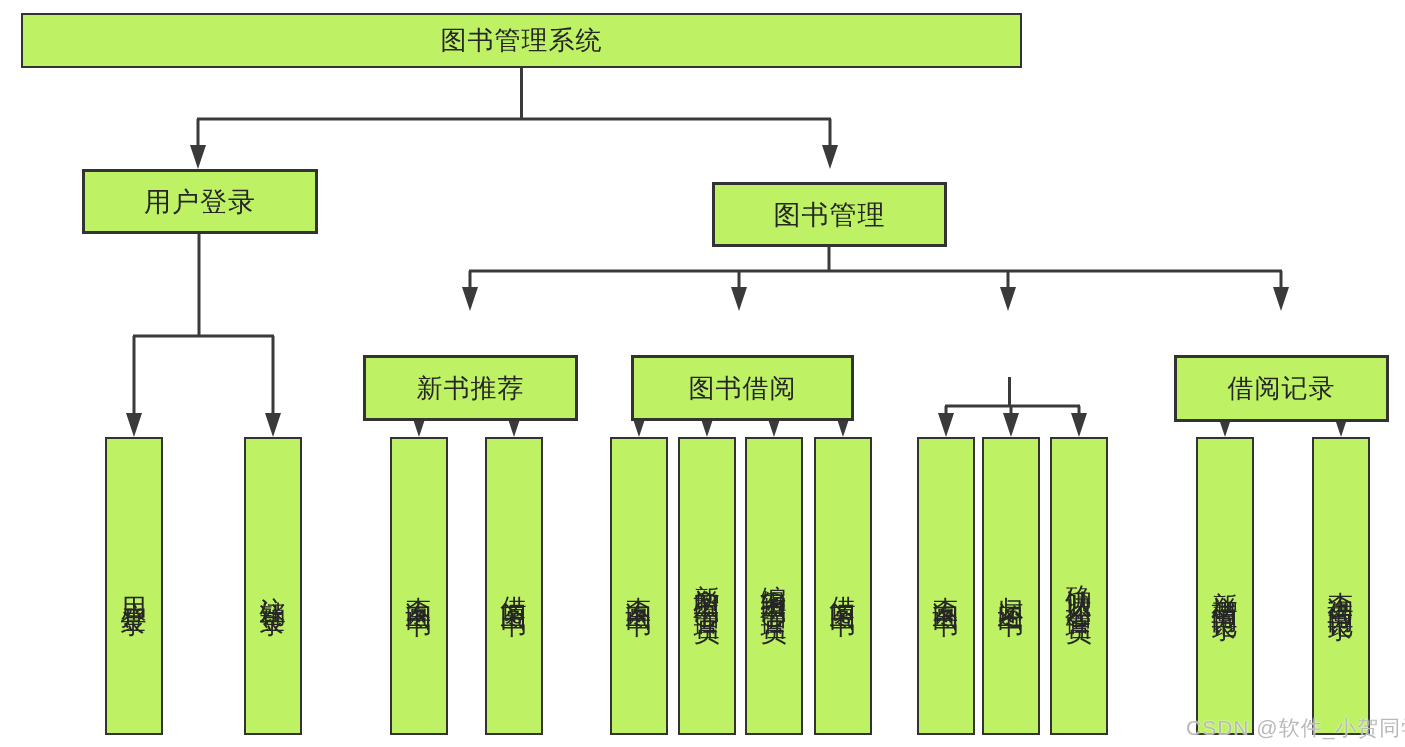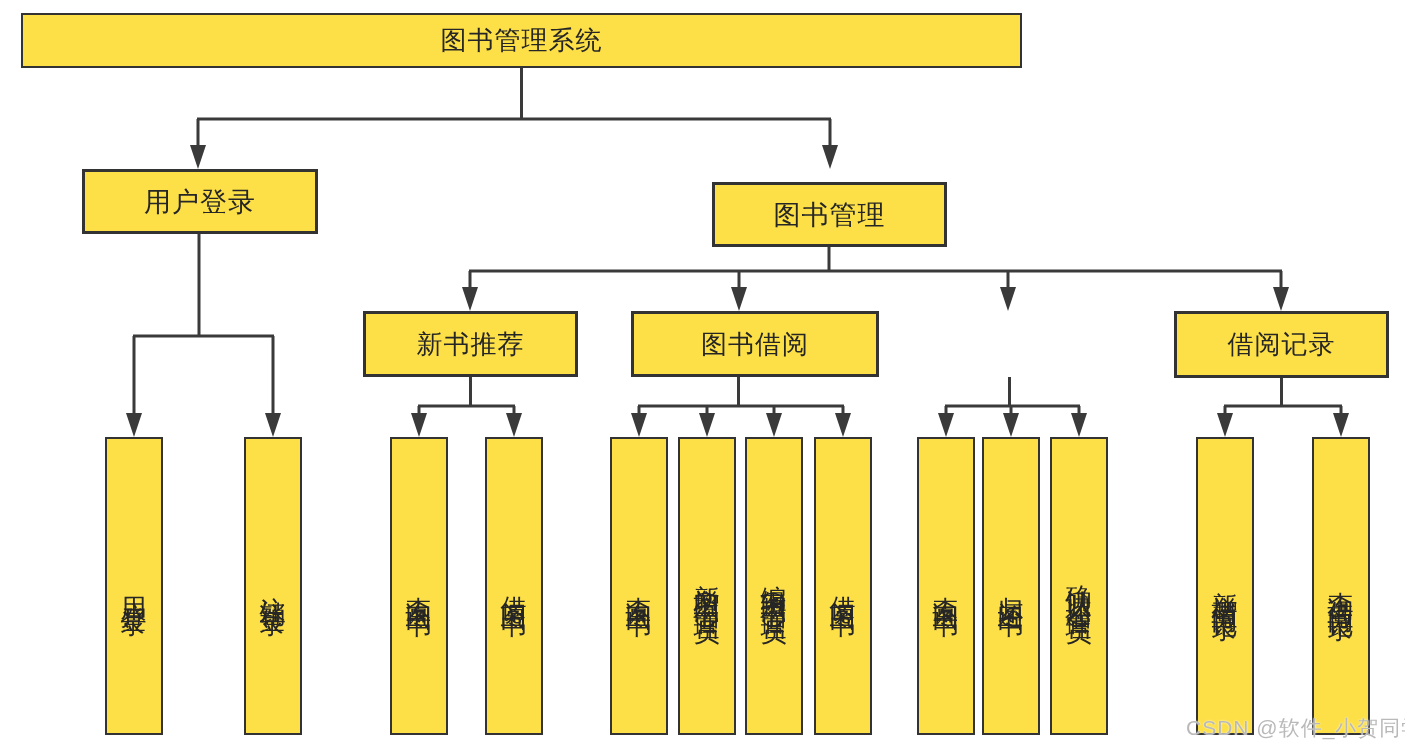--- a/index.html
+++ b/index.html
@@ -9,31 +9,31 @@
     position: relative;
     width: 1405px;
     height: 747px;
     background: #ffffff;
     overflow: hidden;
     color: #262626;
   }
   svg.wires { position: absolute; left: 0; top: 0; z-index: 1; }
   .box {
     position: absolute;
-    background: #fde047;
+    background: #bef264;
     border: 2px solid #333333;
     display: flex;
     align-items: center;
     justify-content: center;
     z-index: 2;
     color: #262626;
   }
   .root  { font-size: 26px; letter-spacing: 1px; }
   .lvl2  { border-width: 3px; font-size: 27px; letter-spacing: 1px; }
-  .lvl3  { border-width: 3px; font-size: 26px; letter-spacing: 1px; }
+  .lvl3  { border-width: 3px; font-size: 26px; letter-spacing: 1px; margin-top: 44px; }
   .leaf  {
     writing-mode: vertical-rl;
     font-size: 26px;
     letter-spacing: 5px;
     line-height: 1;
   }
   .watermark {
     position: absolute;
     left: 1186px;
     top: 714px;
@@ -89,21 +89,21 @@
       <polygon points="1333,413 1349,413 1341,437"></polygon>
     </g>
   </svg>
 
   <div class="box root" style="left:21px; top:13px; width:1001px; height:55px;">图书管理系统</div>
 
   <div class="box lvl2" style="left:82px; top:169px; width:236px; height:65px;">用户登录</div>
   <div class="box lvl2" style="left:712px; top:182px; width:235px; height:65px;">图书管理</div>
 
   <div class="box lvl3" style="left:363px; top:311px; width:215px; height:66px;">新书推荐</div>
-  <div class="box lvl3" style="left:631px; top:311px; width:248px; height:66px;">图书借阅</div>
+  <div class="box lvl3" style="left:631px; top:311px; width:223px; height:66px;">图书借阅</div>
   <div class="box lvl3" style="left:1174px; top:311px; width:215px; height:67px;">借阅记录</div>
 
   <div class="box leaf" style="left:105px; top:437px; width:58px; height:298px;">用户登录</div>
   <div class="box leaf" style="left:244px; top:437px; width:58px; height:298px;">注销登录</div>
 
   <div class="box leaf" style="left:390px; top:437px; width:58px; height:298px;">查询图书</div>
   <div class="box leaf" style="left:485px; top:437px; width:58px; height:298px;">借阅图书</div>
 
   <div class="box leaf" style="left:610px; top:437px; width:58px; height:298px;">查询图书</div>
   <div class="box leaf" style="left:678px; top:437px; width:58px; height:298px;">新增图书（管理员）</div>

